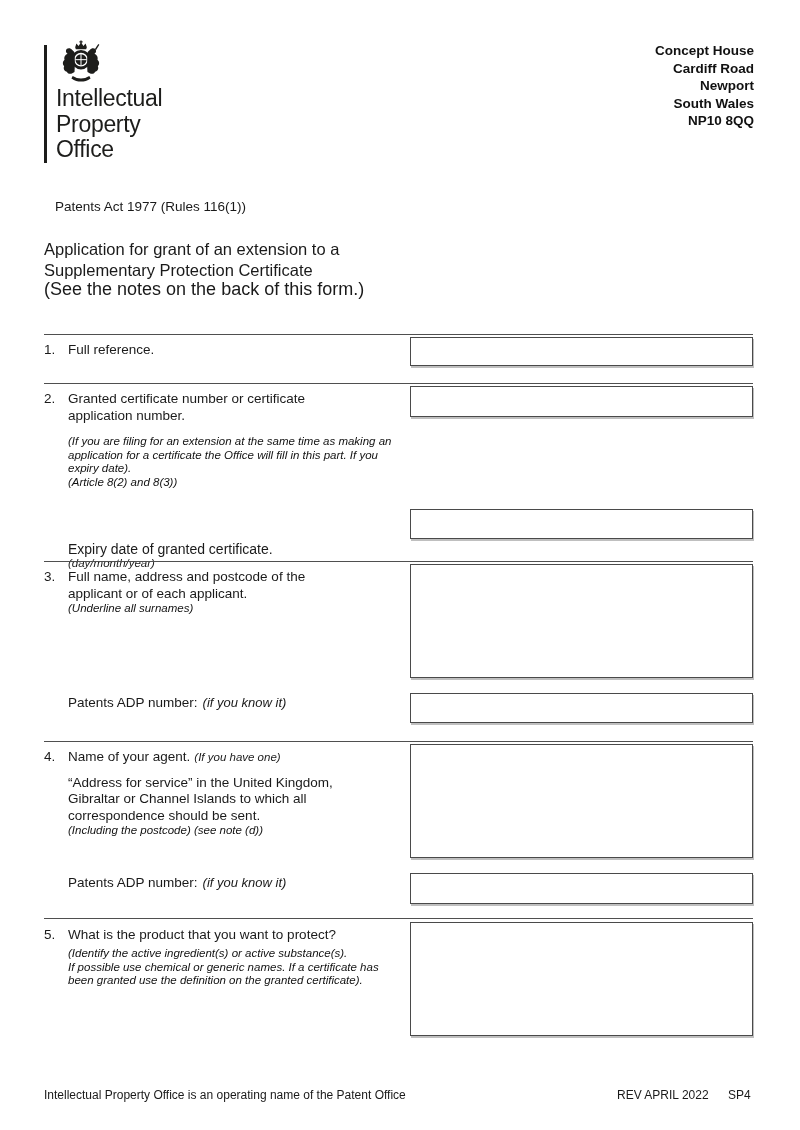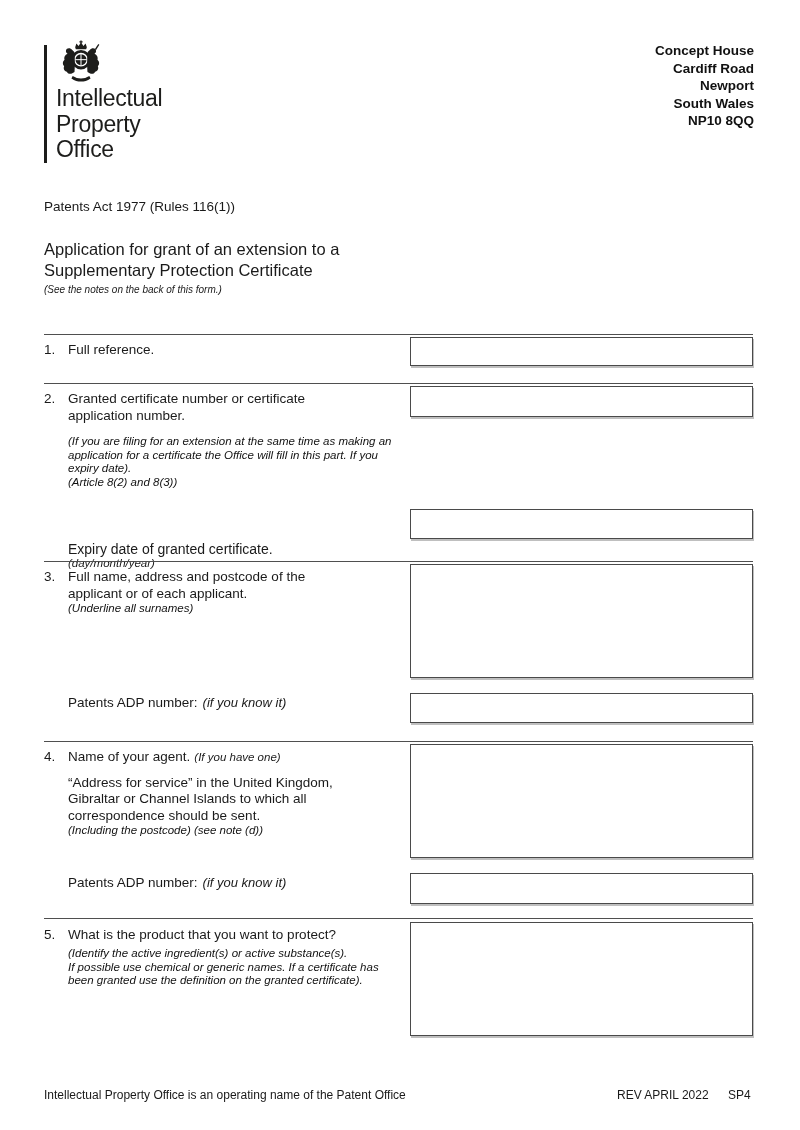--- a/index.html
+++ b/index.html
@@ -8,23 +8,23 @@
     font-family:"Liberation Sans", sans-serif; color:#1a1a1a; overflow:hidden;
   }
   
   .logo-bar { position:absolute; left:44px; top:45px; width:3px; height:118px; background:#1d1d1b; }
   .crest { position:absolute; left:56px; top:39px; width:50px; height:48px; }
   .wordmark { position:absolute; left:56px; top:86px; font-size:23px; line-height:25.5px; color:#1d1d1b; letter-spacing:-0.3px; }
   .address { position:absolute; right:46px; top:42px; text-align:right; font-size:13.5px; line-height:17.6px; color:#111;font-weight:bold; }
   
   .title-block { position:absolute; left:44px; top:196px; }
   .form-name { font-size:15px; font-weight:bold; line-height:18px; }
-  .act-line  { font-size:13.5px; line-height:17px; margin-top:2px; }
+  .act-line  { font-size:13.5px; line-height:17px; margin-top:2px;margin-left:11px; }
   .heading   { font-size:16.5px; line-height:20.5px; margin-top:24px; }
-  .title-note { font-size:10px; font-style:italic; line-height:17px; margin-top:1px; }
+  .title-note { font-size:18px; line-height:17px; margin-top:1px; }
   
   .section { position:absolute; left:44px; width:709px; border-top:1px solid #4f4f4f; }
   .item { position:absolute; display:flex; font-size:13.5px; line-height:17px; }
   .item .num { width:24px; flex:none; }
   .small-note { position:absolute; left:24px; font-size:11.5px; font-style:italic; line-height:13.5px; color:#111; }
   .sub-label { position:absolute; left:24px; font-size:14px; line-height:16px; }
   .sub-label .tiny { font-size:11.5px; font-style:italic; line-height:13px; font-weight:normal; }
   .adp-row { position:absolute; left:24px; display:flex; align-items:baseline; gap:5px; }
   .adp-row .adp-label { font-size:13.5px; }
   .adp-row .adp-note { font-size:13px; font-style:italic; }

